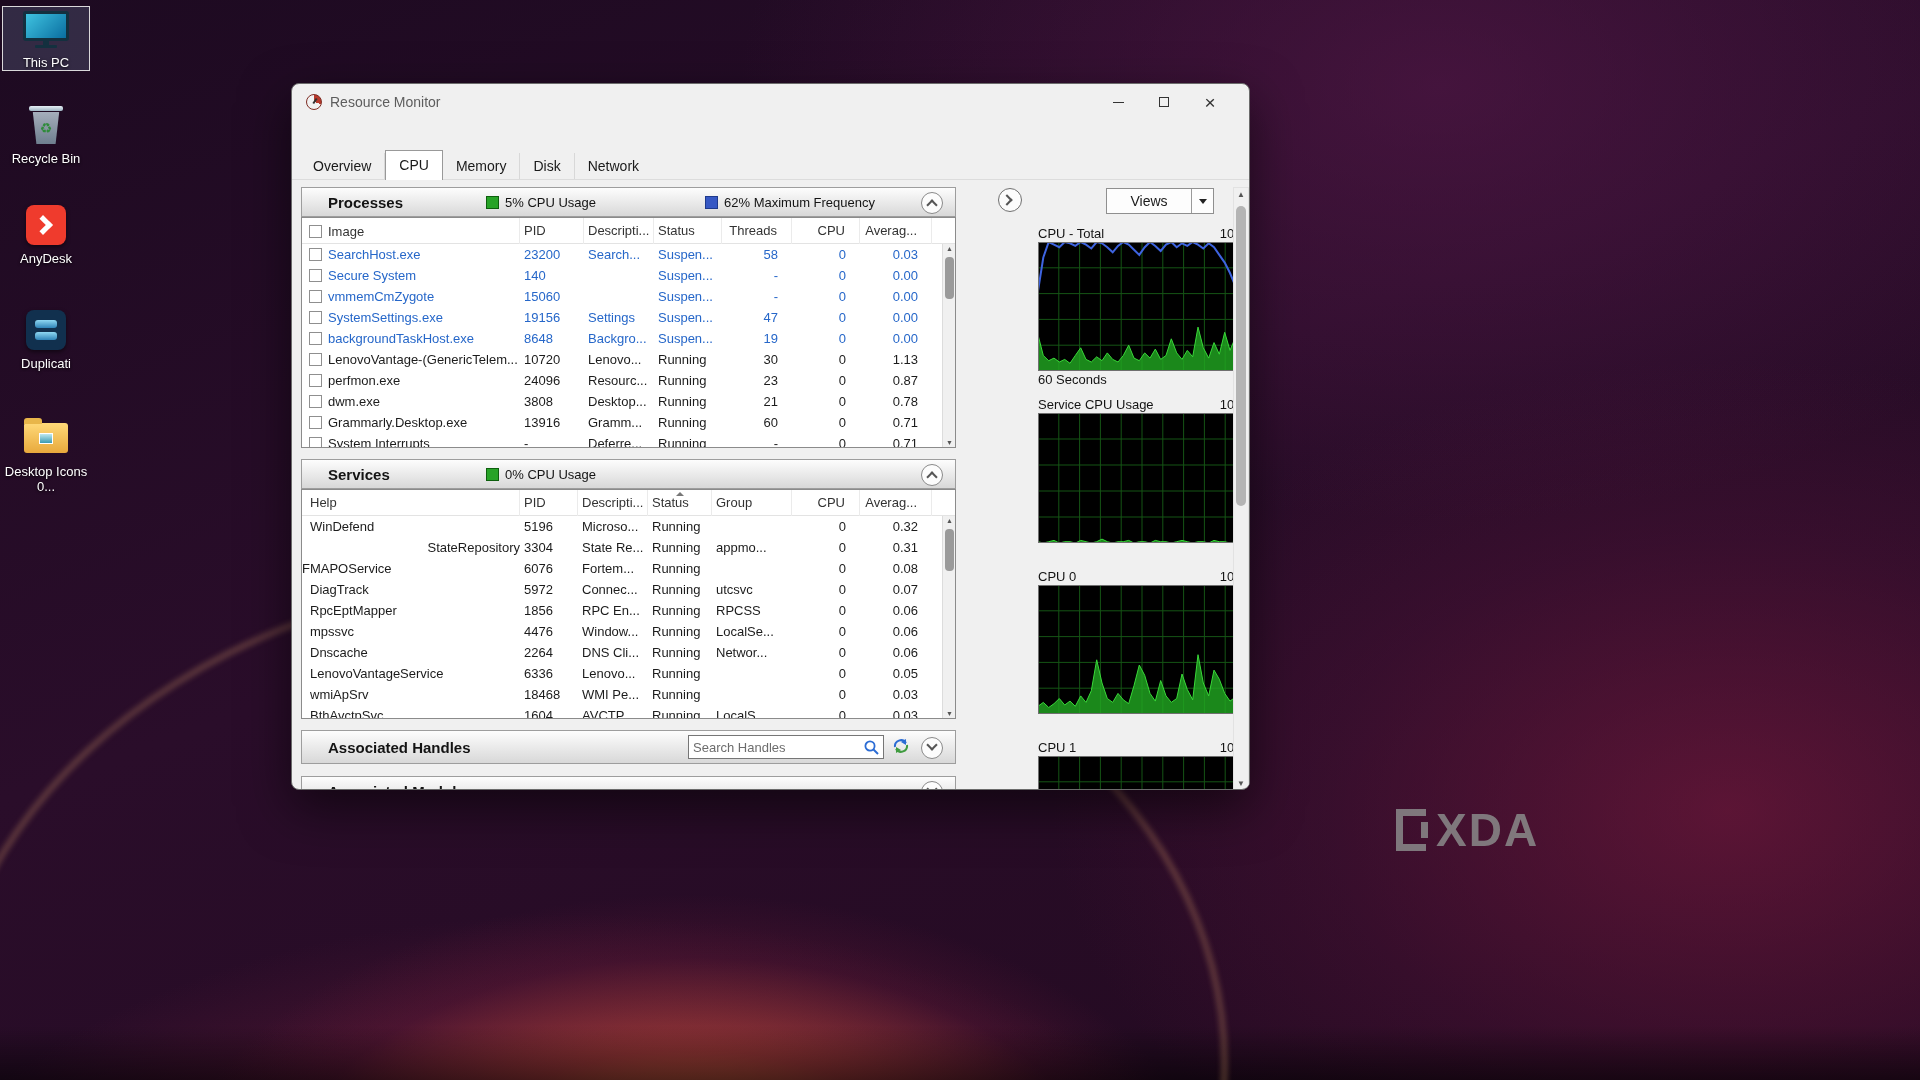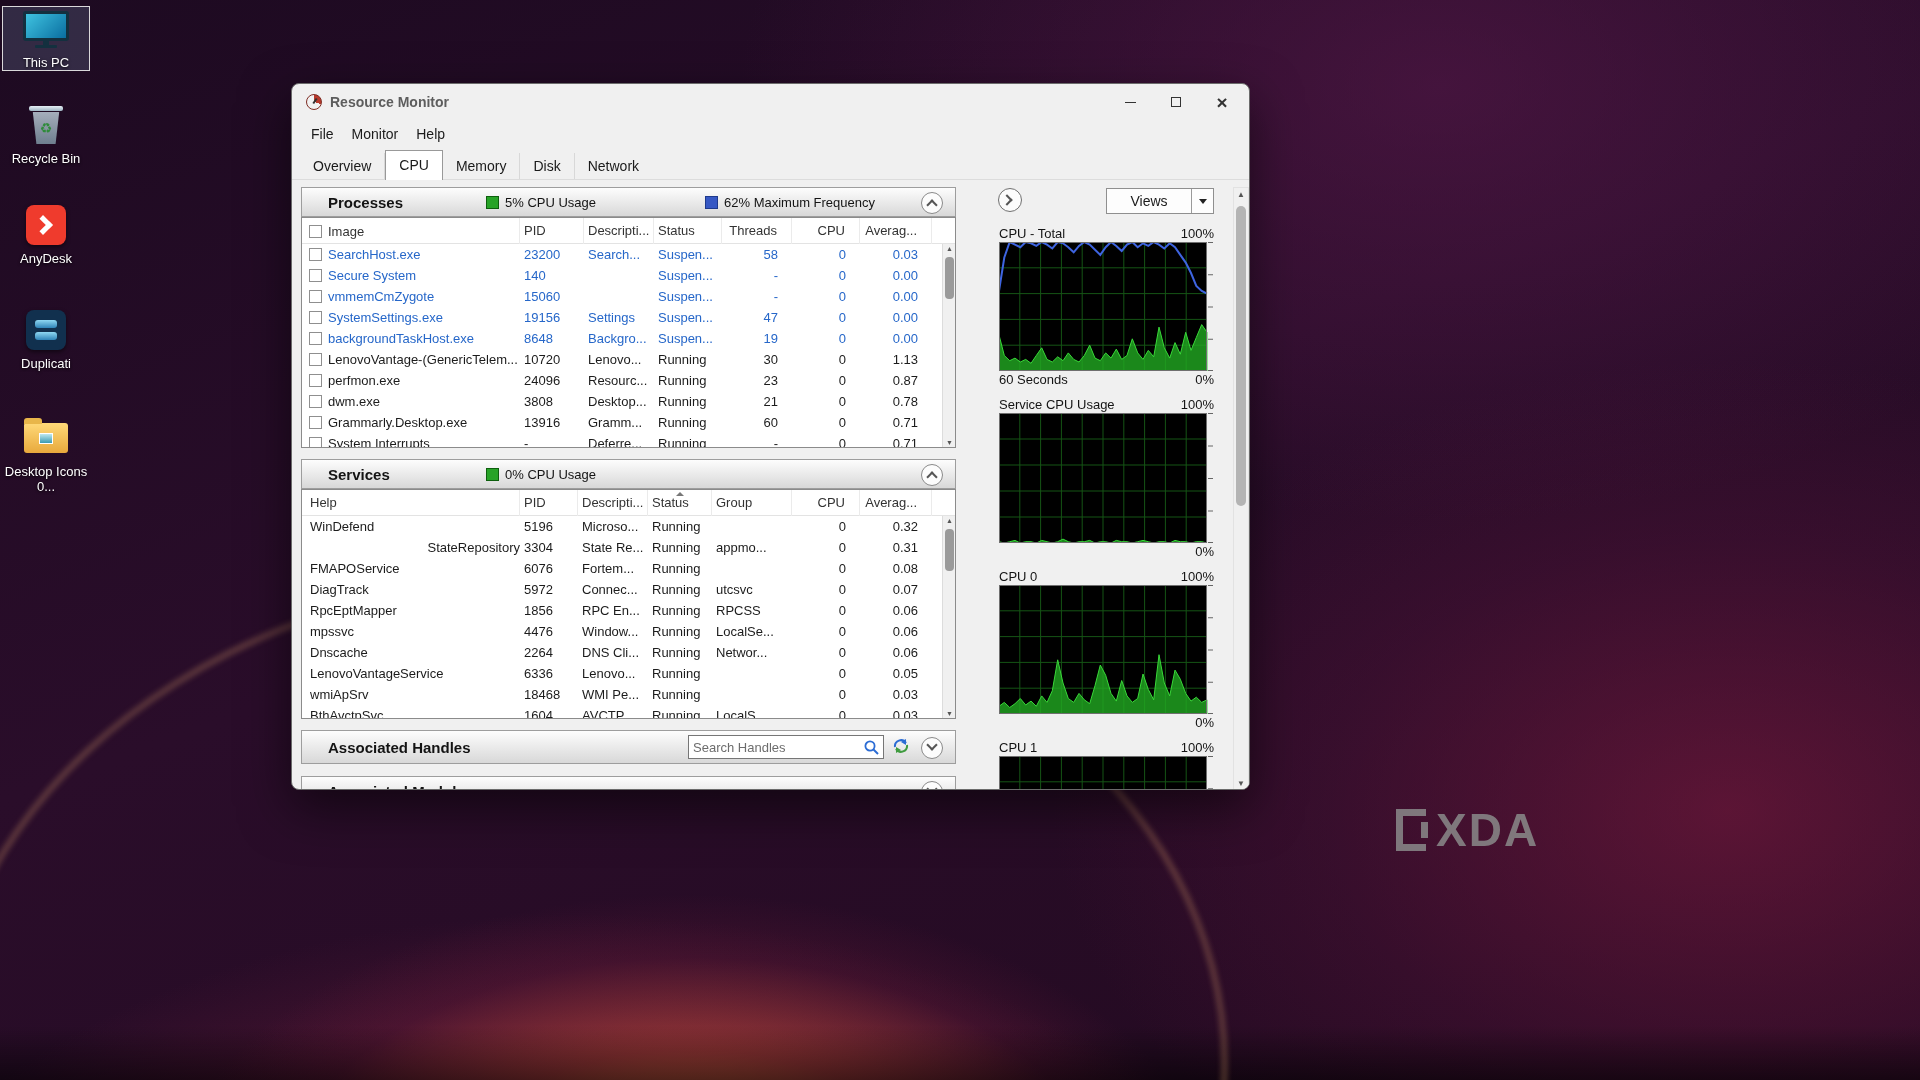--- a/index.html
+++ b/index.html
@@ -49,21 +49,21 @@
   .xda { position:absolute; left:1396px; top:803px; display:flex; align-items:center; gap:10px; opacity:0.85; z-index:3; }
   .xda-mark { width:30px; height:42px; border:7px solid #8a8a8a; border-right:none; position:relative; }
   .xda-mark::after { content:''; position:absolute; right:-2px; top:6px; width:7px; height:16px; background:#8a8a8a; }
   .xda-text { font-size:46px; font-weight:bold; color:#8a8a8a; letter-spacing:2px; }
 
   
   .window { position:absolute; left:291px; top:83px; width:959px; height:707px; background:#f0f0f0;
     border:1px solid #6b6b6b; border-radius:8px; box-shadow:0 18px 50px rgba(0,0,0,0.55); overflow:hidden; z-index:5;
     font-size:13px; color:#1c1c1c; }
 
-  .titlebar { position:absolute; left:0; top:0; right:4px; height:36px; display:flex; align-items:center;font-weight:bold; }
+  .titlebar { position:absolute; left:0; top:0; right:16px; height:36px; display:flex; align-items:center; }
   .app-icon { width:16px; height:16px; border-radius:50%; margin:0 8px 0 14px; background:
       conic-gradient(#b8392b 0 30%, #f2f2f2 30% 100%); border:1px solid #7e2d24; position:relative; }
   .app-icon::after { content:''; position:absolute; left:7px; top:3px; width:2px; height:6px; background:#333; transform:rotate(35deg); }
   .title-text { font-size:14px; color:#5d5d5d; }
   .win-btns { position:absolute; right:0; top:0; height:36px; display:flex; }
   .wbtn { width:46px; height:36px; display:flex; align-items:center; justify-content:center; color:#333; }
   .glyph-min { width:11px; height:1px; background:#333; }
   .glyph-max { width:10px; height:10px; border:1px solid #333; }
   .glyph-close { font-size:19px; line-height:19px; color:#333; }
 
@@ -116,21 +116,21 @@
   .mag { position:absolute; right:3px; top:3px; }
   .refresh-btn { position:absolute; left:588px; top:6px; width:22px; height:20px; border:none; background:transparent; }
 
   
   .nav-circle { position:absolute; left:706px; top:104px; width:24px; height:24px; border:1px solid #6f6f6f; border-radius:50%; background:#fcfcfc; }
   .views-btn { position:absolute; left:814px; top:104px; width:108px; height:26px; background:#fdfdfd; border:1px solid #8f8f8f; display:flex; }
   .views-label { flex:1; text-align:center; line-height:24px; font-size:14px; color:#1a1a1a; }
   .views-arrow { width:22px; border-left:1px solid #9a9a9a; display:flex; align-items:center; justify-content:center; }
   .tri-down { width:0; height:0; border-left:4px solid transparent; border-right:4px solid transparent; border-top:5px solid #222; }
 
-  .charts-stack { position:absolute; left:707px; top:141px; width:220px; }
+  .charts-stack { position:absolute; left:746px; top:141px; width:220px; }
   .chart-group { margin-bottom:8px; }
   .chart-toprow, .chart-botrow { display:flex; justify-content:space-between; width:215px; height:17px; line-height:17px; font-size:13px; color:#141414; }
   .chart-toprow .chart-title { font-size:13px; }
   .chart-svg { display:block; }
 
   .rp-scroll { position:absolute; left:941px; top:103px; width:16px; height:604px; background:#f0f0f0; border:1px solid #e2e2e2; }
   .rp-thumb { position:absolute; left:2px; top:18px; width:10px; height:300px; background:#b4b4b4; border-radius:5px; }
   .rp-arrow { position:absolute; left:0; width:14px; text-align:center; font-size:8px; color:#555; }
 </style>
 </head>
@@ -199,25 +199,20 @@
           </div>
         <div class="wbtn">
             <span class="glyph-max"></span>
           </div>
         <div class="wbtn">
             <span class="glyph-close">×</span>
           </div>
       </div>
     </div>
 
-    <div class="menubar">
-      <span class="menu-item">File</span>
-      <span class="menu-item">Monitor</span>
-      <span class="menu-item">Help</span>
-    </div>
 
     <div class="tabbar">
       <span class="tab">Overview</span>
       <span class="tab active">CPU</span>
       <span class="tab">Memory</span>
       <span class="tab">Disk</span>
       <span class="tab">Network</span>
     </div>
 
     <div class="sec-bar" style="top:103px;">
@@ -403,21 +398,21 @@
           <div class="trow sgrid">
             <div class="td" style="padding-left: 8px; text-align: right;">StateRepository</div>
             <div class="td">3304</div>
             <div class="td">State Re...</div>
             <div class="td">Running</div>
             <div class="td">appmo...</div>
             <div class="td ar">0</div>
             <div class="td ar">0.31</div>
           </div>
           <div class="trow sgrid">
-            <div class="td" style="padding-left: 8px;">FMAPOService</div>
+            <div class="td" style="padding-left: 0;">FMAPOService</div>
             <div class="td">6076</div>
             <div class="td">Fortem...</div>
             <div class="td">Running</div>
             <div class="td"></div>
             <div class="td ar">0</div>
             <div class="td ar">0.08</div>
           </div>
           <div class="trow sgrid">
             <div class="td" style="padding-left: 8px;">DiagTrack</div>
             <div class="td">5972</div>

